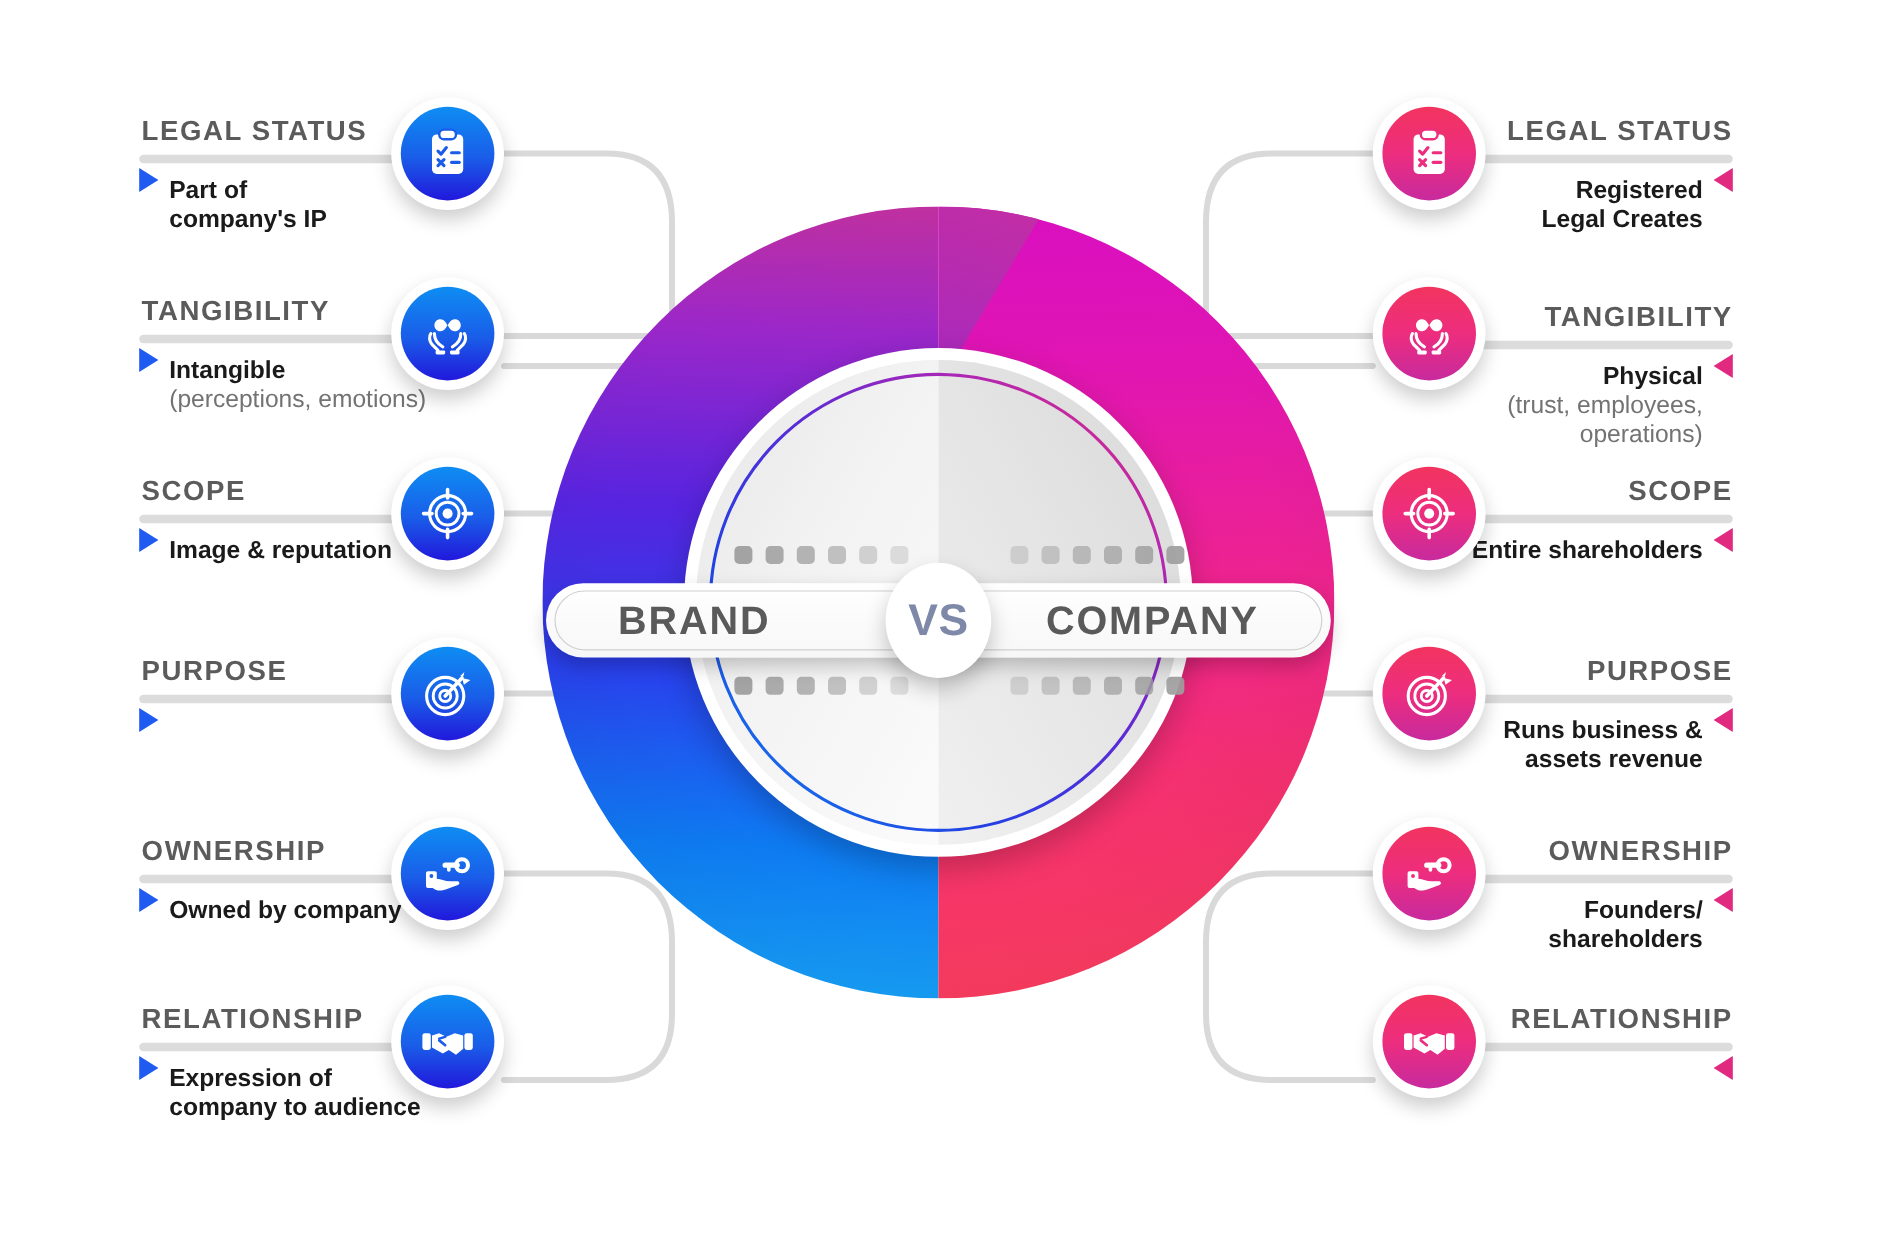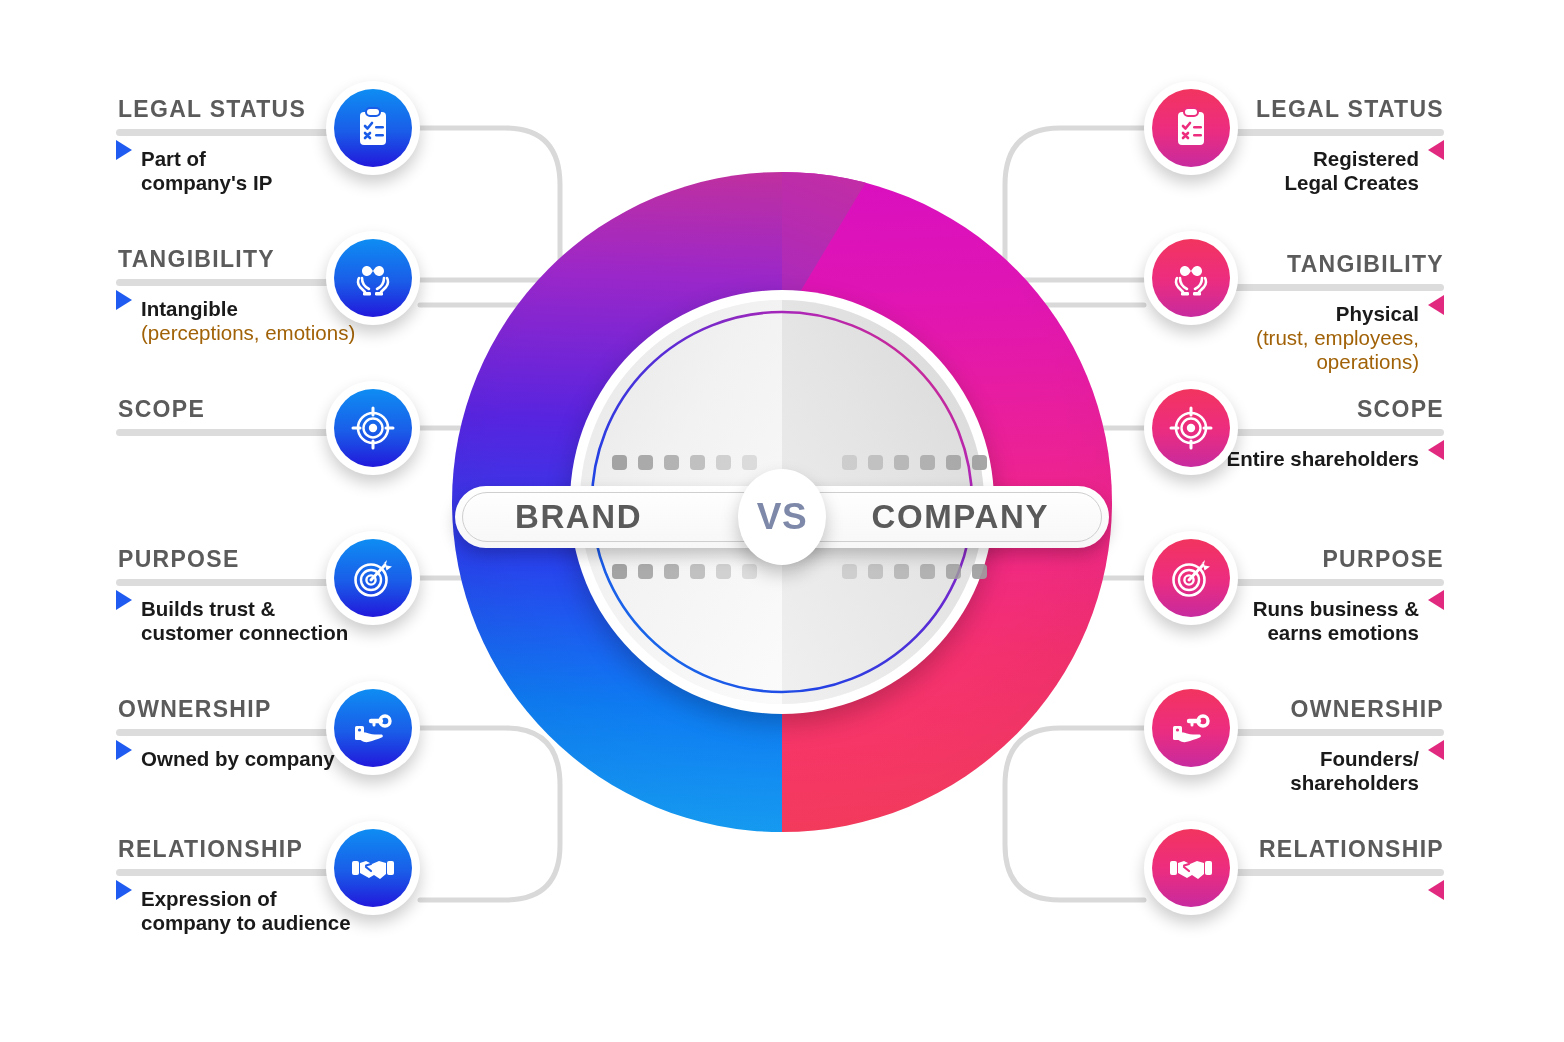--- a/index.html
+++ b/index.html
@@ -83,21 +83,21 @@
   
   .row{position:absolute;}
   .row .headline{
     font-size:23px;font-weight:700;letter-spacing:1.3px;color:#5b5b5b;
     white-space:nowrap;
   }
   .row .rule{height:7px;border-radius:4px;background:#dcdcdc;margin-top:6px;}
   .row .desc{
     font-size:20.5px;font-weight:700;color:#1a1a1a;line-height:1.18;margin-top:11px;
   }
-  .row .desc .soft{font-weight:400;color:#a16207;}
+  .row .desc .soft{font-weight:400;color:#737373;}
 
   .row.left{text-align:left;}
   .row.left .headline{margin-left:2px;}
   .row.left .descwrap{display:flex;align-items:flex-start;gap:9px;}
   .row.right{text-align:right;}
   .row.right .descwrap{display:flex;align-items:flex-start;justify-content:flex-end;gap:9px;}
 
   .tri{width:0;height:0;flex:none;margin-top:4px;}
   .tri.b{border-top:10px solid transparent;border-bottom:10px solid transparent;border-left:16px solid #1f5bf0;}
   .tri.p{border-top:10px solid transparent;border-bottom:10px solid transparent;border-right:16px solid #e0297f;}
@@ -229,31 +229,33 @@
       <div class="desc">
         <div>Intangible</div>
         <div class="soft">(perceptions, emotions)</div>
       </div>
     </div>
   </div>
 
   <div class="row left" style="left:116px;top:396px;width:300px;">
     <div class="headline">SCOPE</div>
     <div class="rule" style="width:264px;"></div>
+    <div class="descwrap">
+      <span class="tri b"></span>
+      <div class="desc">
+        <div>Image &amp; reputation</div>
+      </div>
+    </div>
   </div>
 
   <div class="row left" style="left:116px;top:546px;width:330px;">
     <div class="headline">PURPOSE</div>
     <div class="rule" style="width:264px;"></div>
     <div class="descwrap">
       <span class="tri b"></span>
-      <div class="desc">
-        <div>Builds trust &amp;</div>
-        <div>customer connection</div>
-      </div>
     </div>
   </div>
 
   <div class="row left" style="left:116px;top:696px;width:310px;">
     <div class="headline">OWNERSHIP</div>
     <div class="rule" style="width:264px;"></div>
     <div class="descwrap">
       <span class="tri b"></span>
       <div class="desc">
         <div>Owned by company</div>
@@ -307,21 +309,21 @@
       <span class="tri p"></span>
     </div>
   </div>
 
   <div class="row right" style="left:1184px;top:546px;width:260px;">
     <div class="headline">PURPOSE</div>
     <div class="rule" style="width:260px;margin-left:auto;"></div>
     <div class="descwrap">
       <div class="desc">
         <div>Runs business &amp;</div>
-        <div>earns emotions</div>
+        <div>assets revenue</div>
       </div>
       <span class="tri p"></span>
     </div>
   </div>
 
   <div class="row right" style="left:1184px;top:696px;width:260px;">
     <div class="headline">OWNERSHIP</div>
     <div class="rule" style="width:260px;margin-left:auto;"></div>
     <div class="descwrap">
       <div class="desc">

